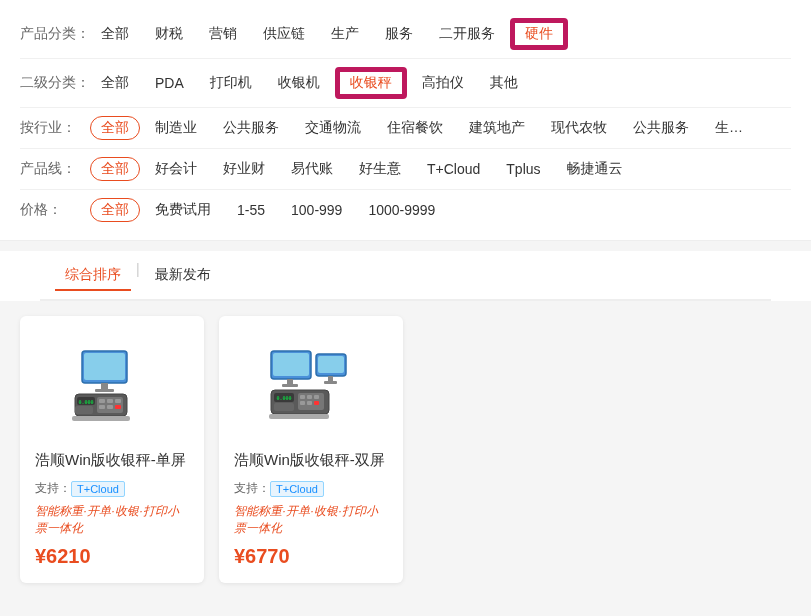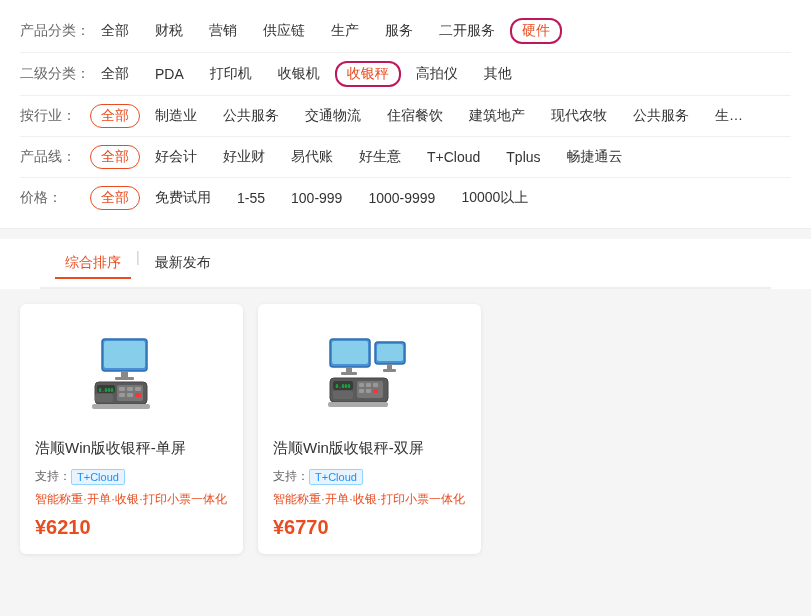--- a/index.html
+++ b/index.html
@@ -4,36 +4,36 @@
   <style>
     * { box-sizing: border-box; margin: 0; padding: 0; }
     body { font-family: "Microsoft YaHei", "PingFang SC", sans-serif; font-size: 14px; background: #f5f5f5; color: #333; }
     
     .filter-section { background: #fff; padding: 10px 20px; border-bottom: 1px solid #eee; }
     .filter-row { display: flex; align-items: center; padding: 8px 0; border-bottom: 1px solid #f0f0f0; flex-wrap: wrap; }
     .filter-row:last-child { border-bottom: none; }
     .filter-label { color: #666; min-width: 70px; font-size: 14px; flex-shrink: 0; }
     .filter-items { display: flex; flex-wrap: wrap; gap: 4px; align-items: center; text-align: center; }
     .filter-item { padding: 2px 10px; cursor: pointer; color: #333; font-size: 14px; border-radius: 12px; border: 1px solid transparent; }
-    .filter-item.active-red { color: #e94c1f; border: 2px solid #be185d; border-radius: 12px; }
+    .filter-item.active-red { color: #e94c1f; border: 5px solid #be185d; border-radius: 4px; }
     .filter-item.active-circle { color: #e94c1f; border: 1px solid #e94c1f; border-radius: 12px; }
     
     .sort-bar { background: #fff; margin: 10px 20px 0; padding: 10px 15px; display: flex; align-items: flex-start; gap: 0; border-bottom: 2px solid #eee; }
     .sort-item { padding: 5px 10px; cursor: pointer; color: #333; font-size: 14px; }
     .sort-item.active { color: #e94c1f; border-bottom: 2px solid #e94c1f; margin-bottom: -2px; }
     .sort-divider { color: #ccc; padding: 0 5px; }
     
     .product-grid { display: flex; flex-wrap: wrap; gap: 15px; padding: 15px 20px; background: #f5f5f5; }
     
-    .product-card { background: #fff; border-radius: 6px; width: 223px; padding: 20px 15px 15px; box-shadow: 0 1px 4px rgba(0,0,0,0.08); }
+    .product-card { background: #fff; border-radius: 6px; width: 184px; padding: 20px 15px 15px; box-shadow: 0 1px 4px rgba(0,0,0,0.08); }
     .product-img { display: flex; justify-content: center; align-items: center; margin-bottom: 15px; height: 100px; }
     .product-name { font-size: 15px; color: #333; font-weight: 500; margin-bottom: 10px; }
     .product-support { display: flex; align-items: center; margin-bottom: 6px; font-size: 12px; color: #666; }
     .product-support-badge { background: #e8f4fd; color: #1890ff; border: 1px solid #91d5ff; border-radius: 2px; padding: 1px 5px; font-size: 11px; }
-    .product-desc { font-size: 12px; color: #e94c1f; margin-bottom: 8px; }
+    .product-desc { font-size: 12px; color: #e94c1f; margin-bottom: 8px; font-style: italic; }
     .product-price { font-size: 20px; color: #e94c1f; font-weight: bold; }
 
     
     .pos-icon { width: 90px; height: 80px; }
   </style>
 </head>
 <body>
 
 <div class="filter-section">
 
@@ -94,21 +94,20 @@
   </div>
 
   <div class="filter-row">
     <span class="filter-label">价格：</span>
     <div class="filter-items">
       <span class="filter-item active-circle">全部</span>
       <span class="filter-item">免费试用</span>
       <span class="filter-item">1-55</span>
       <span class="filter-item">100-999</span>
       <span class="filter-item">1000-9999</span>
-      <span class="filter-item">10000以上</span>
     </div>
   </div>
 </div>
 
 <div style="background:#fff; margin: 10px 0 0; padding: 0 20px;">
   <div class="sort-bar">
     <span class="sort-item active">综合排序</span>
     <span class="sort-divider">|</span>
     <span class="sort-item">最新发布</span>
   </div>

